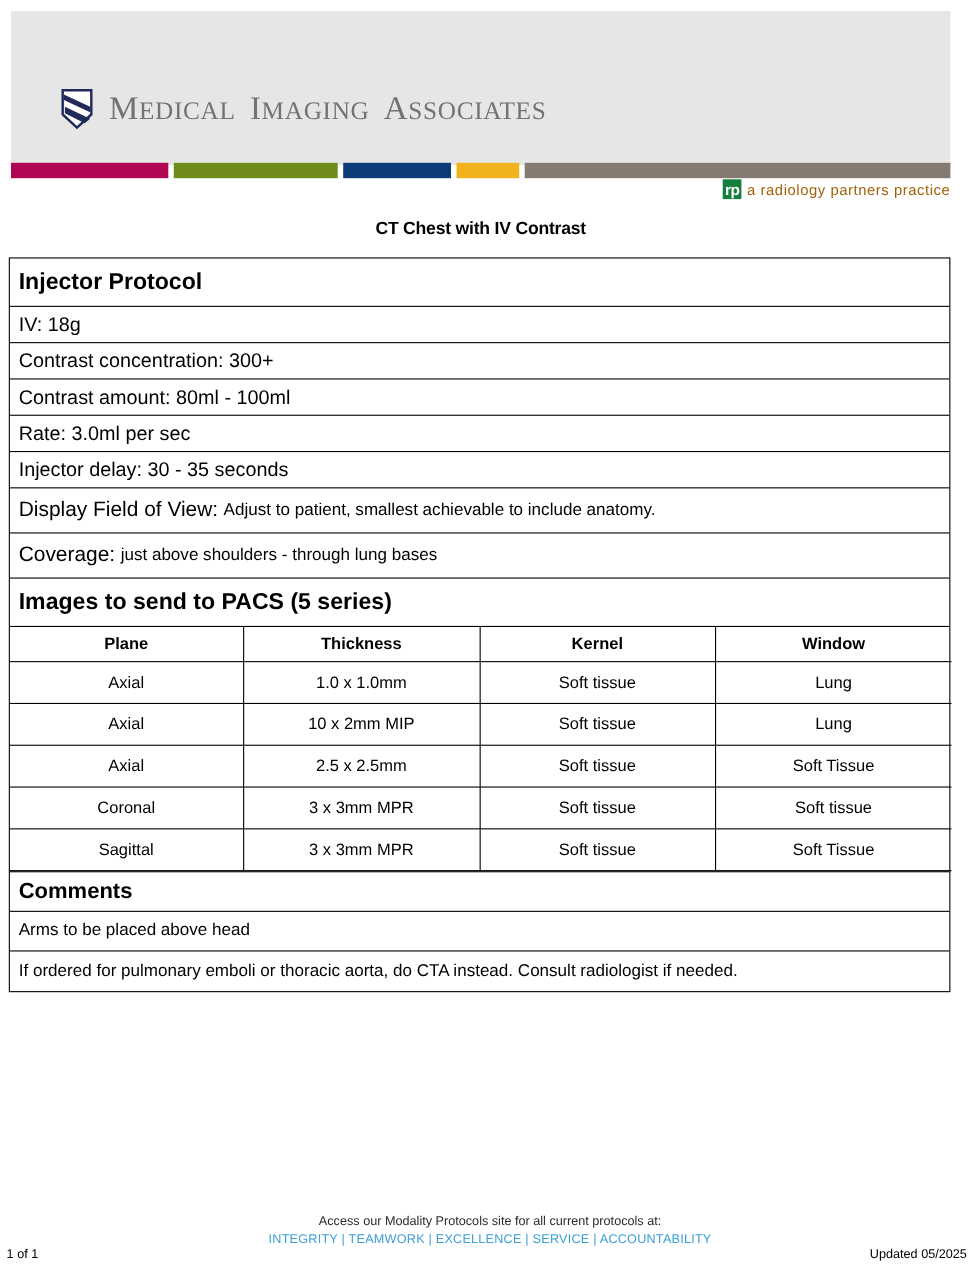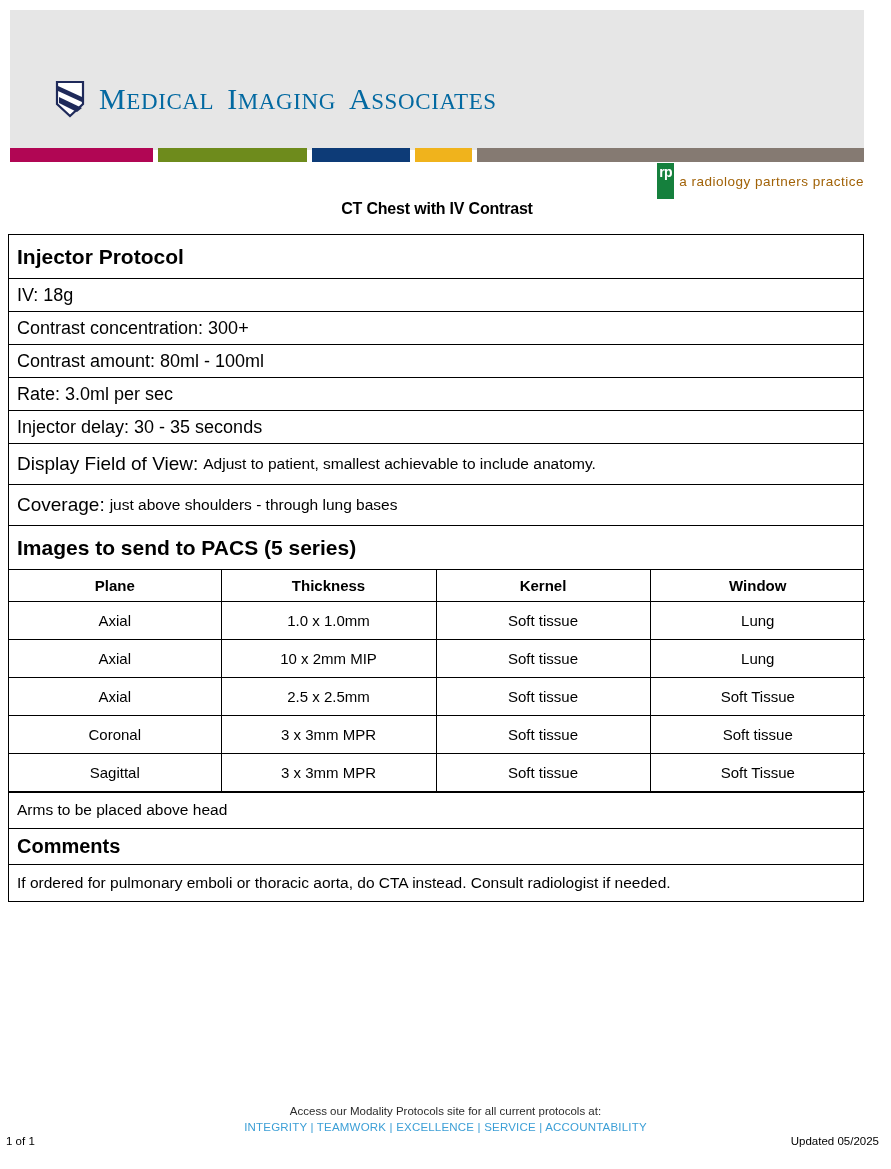--- a/index.html
+++ b/index.html
@@ -33,21 +33,21 @@
     align-items: center;
     gap: 14px;
   }
   .shield {
     width: 30px;
     height: 38px;
     display: block;
   }
   .wordmark {
     font-family: "Liberation Serif", serif;
-    color: #0369a1;
+    color: #737373;
     letter-spacing: 0.6px;
     white-space: nowrap;
     line-height: 1;
   }
   .wordmark .w {
     display: inline-block;
     margin-right: 13px;
   }
   .wordmark .cap {
     font-size: 30px;
@@ -74,21 +74,21 @@
   .rp-line {
     position: absolute;
     right: 27px;
     top: 163px;
     display: flex;
     align-items: center;
     gap: 5px;
   }
   .rp-mark {
     width: 17px;
-    height: 36px;
+    height: 18px;
     background: #15803d;
     color: #ffffff;
     font-family: "Liberation Sans", sans-serif;
     font-size: 14px;
     font-weight: bold;
     line-height: 19px;
     text-align: center;
     letter-spacing: -0.5px;
     margin-left: 41px;
   }
@@ -325,22 +325,22 @@
         <tr>
           <td>Sagittal</td>
           <td>3 x 3mm MPR</td>
           <td>Soft tissue</td>
           <td>Soft Tissue</td>
         </tr>
       </tbody>
     </table>
   </div>
 
+  <div class="row row-section" style="height:36px;font-size:20px;">Comments</div>
   <div class="row row-comment">Arms to be placed above head</div>
-  <div class="row row-section" style="height:36px;font-size:20px;">Comments</div>
   <div class="row row-comment">If ordered for pulmonary emboli or thoracic aorta, do CTA instead. Consult radiologist if needed.</div>
 
 </div>
 
 <div class="footer">
   <div class="footer-center">
     <div class="fline">Access our Modality Protocols site for all current protocols at:</div>
     <div class="footer-values">INTEGRITY | TEAMWORK | EXCELLENCE | SERVICE | ACCOUNTABILITY</div>
   </div>
   <div class="footer-left">1 of 1</div>

